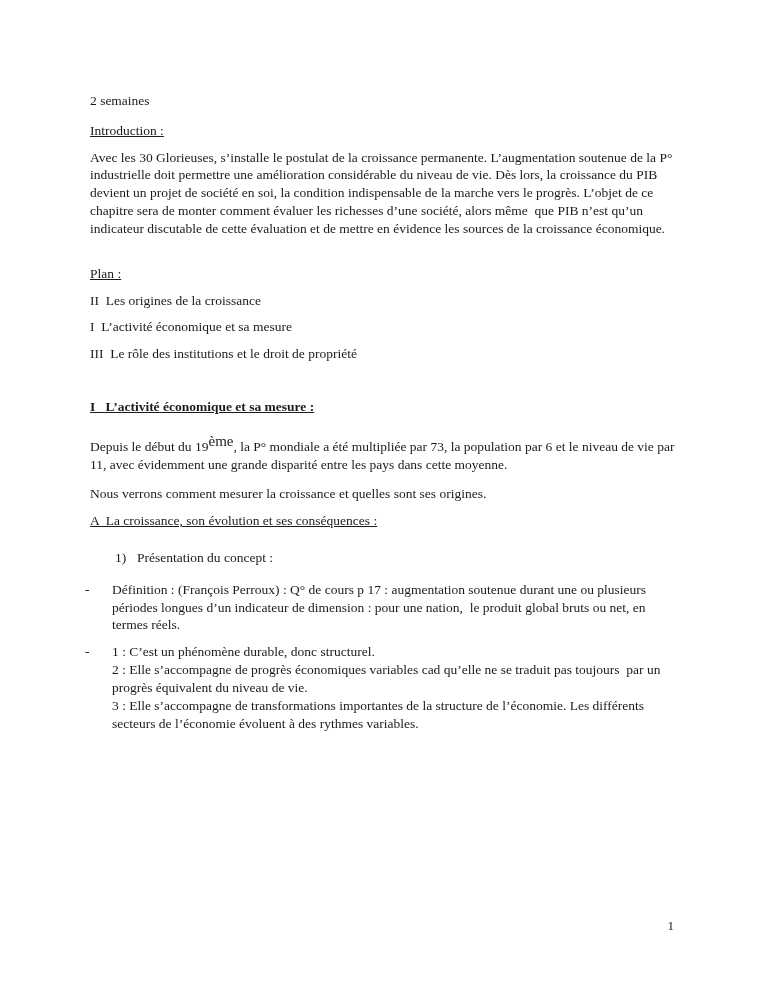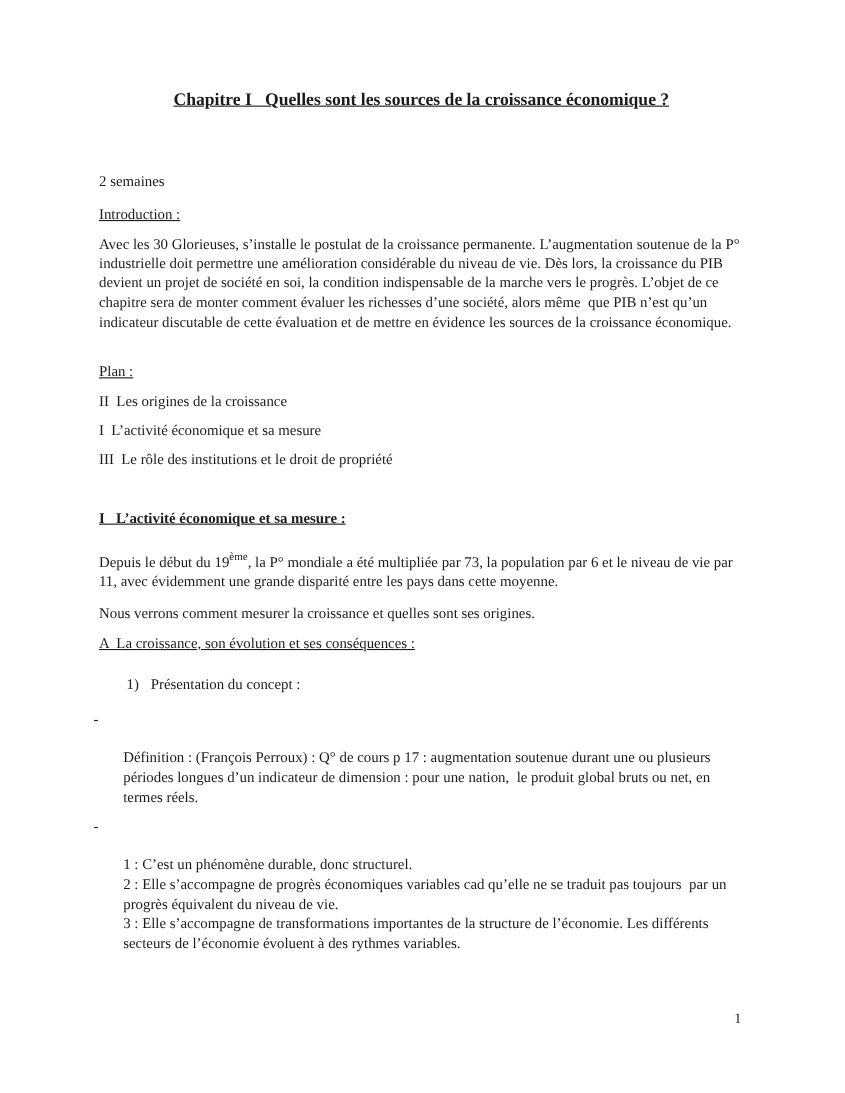--- a/index.html
+++ b/index.html
@@ -39,55 +39,54 @@
   .section-heading {
     font-weight: bold;
     text-decoration: underline;
     margin: 0 0 22px 0;
   }
   .subsection-heading {
     text-decoration: underline;
     margin: 0 0 19px 0;
   }
   sup.sup {
-    font-size: 10px;
+    font-size: 15px;
     vertical-align: super;
     line-height: 0;
   }
 
   .numbered-item {
     display: flex;
     margin: 0 0 14px 25px;
   }
   .numbered-item .marker { width: 22px; flex: 0 0 22px; }
 
   .bullet-item {
     display: flex;
     margin: 0 0 9px -5px;
   }
   .bullet-item .marker { width: 27px; flex: 0 0 27px; }
-  .bullet-item .bullet-body { flex: 1; margin-top: 35px; }
+  .bullet-item .bullet-body { flex: 1; }
 
   .indented-para {
     margin: 0 0 8px 22px;
   }
 
   .page-number {
     position: absolute;
     right: 94px;
     bottom: 60px;
     font-size: 13px;
   }
 </style>
 </head>
 <body>
 
 <div class="doc-page">
 
-  <h1 class="doc-title pre">Chapitre I   Quelles sont les sources de la croissance économique ?</h1>
 
   <p class="para">2 semaines</p>
 
   <p class="para underlined">Introduction :</p>
 
   <p class="para-lg pre">Avec les 30 Glorieuses, s’installe le postulat de la croissance permanente. L’augmentation soutenue de la P° industrielle doit permettre une amélioration considérable du niveau de vie. Dès lors, la croissance du PIB devient un projet de société en soi, la condition indispensable de la marche vers le progrès. L’objet de ce chapitre sera de monter comment évaluer les richesses d’une société, alors même  que PIB n’est qu’un indicateur discutable de cette évaluation et de mettre en évidence les sources de la croissance économique.</p>
 
   <p class="para underlined">Plan :</p>
 
   <div class="plan-block">

